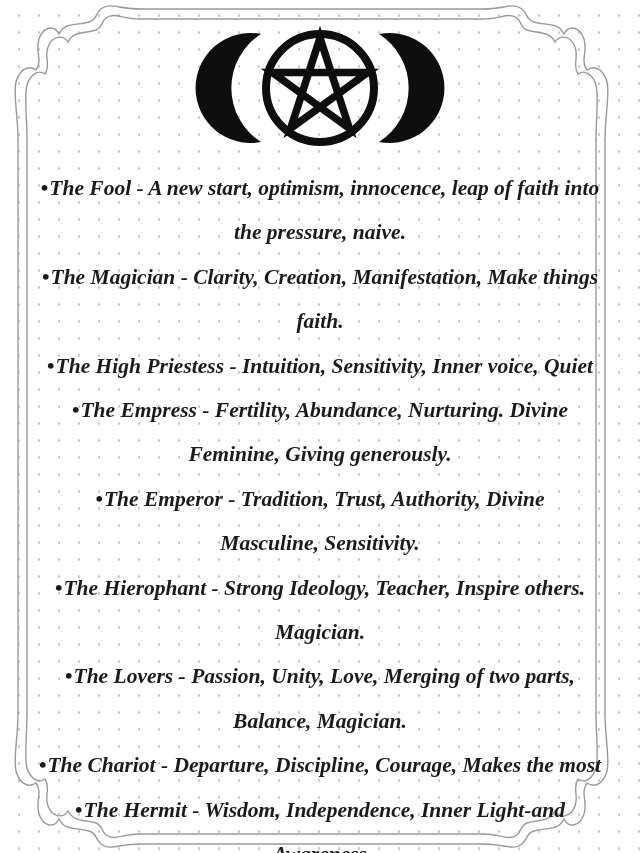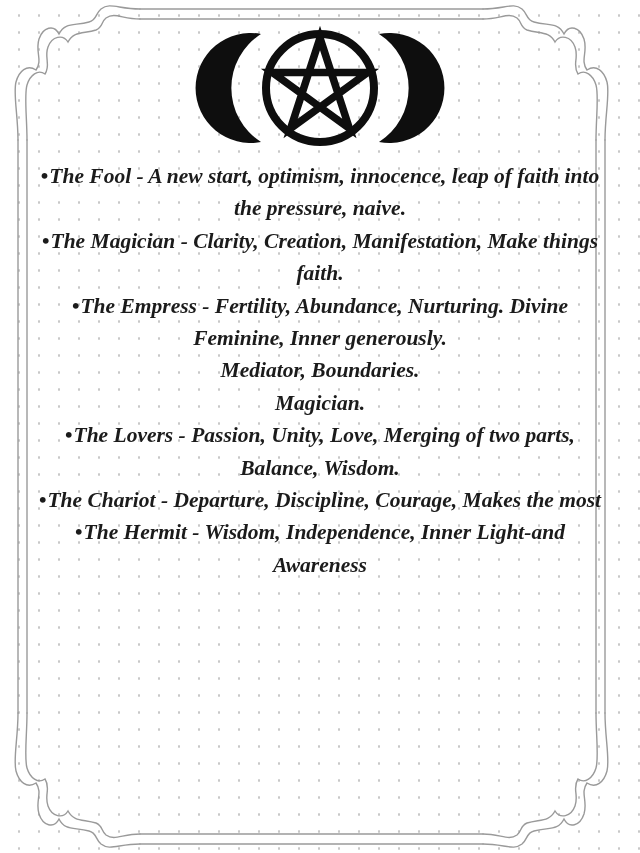--- a/index.html
+++ b/index.html
@@ -40,21 +40,21 @@
     color: var(--text, #1b1b1b);
     font-style: italic;
     font-weight: 600;
     font-size: 21.5px;
     line-height: 32.4px;
     text-align: center;
   }
   .line {
     width: max-content;
     max-width: 640px;
-    margin: 0 auto;
+    margin: 12px auto;
     white-space: nowrap;
   }
   .bullet {
     font-style: normal;
     font-weight: 700;
     margin-right: 1px;
   }
 </style>
 </head>
 <body>
@@ -92,34 +92,37 @@
   <div class="tarot-list">
       <div class="item">
         <div class="line"><span class="bullet">•</span>The Fool - A new start, optimism, innocence, leap of faith into</div>
         <div class="line">the pressure, naive.</div>
       </div>
       <div class="item">
         <div class="line"><span class="bullet">•</span>The Magician - Clarity, Creation, Manifestation, Make things</div>
         <div class="line">faith.</div>
       </div>
       <div class="item">
+        <div class="line"><span class="bullet">•</span>The High Priestess - Intuition, Sensitivity, Inner voice, Quiet</div>
       </div>
       <div class="item">
         <div class="line"><span class="bullet">•</span>The Empress - Fertility, Abundance, Nurturing. Divine</div>
-        <div class="line">Feminine, Inner generously.</div>
+        <div class="line">Feminine, Giving generously.</div>
       </div>
       <div class="item">
-        <div class="line">Mediator, Boundaries.</div>
+        <div class="line"><span class="bullet">•</span>The Emperor - Tradition, Trust, Authority, Divine</div>
+        <div class="line">Masculine, Sensitivity.</div>
       </div>
       <div class="item">
+        <div class="line"><span class="bullet">•</span>The Hierophant - Strong Ideology, Teacher, Inspire others.</div>
         <div class="line">Magician.</div>
       </div>
       <div class="item">
         <div class="line"><span class="bullet">•</span>The Lovers - Passion, Unity, Love, Merging of two parts,</div>
-        <div class="line">Balance, Wisdom.</div>
+        <div class="line">Balance, Magician.</div>
       </div>
       <div class="item">
         <div class="line"><span class="bullet">•</span>The Chariot - Departure, Discipline, Courage, Makes the most</div>
       </div>
       <div class="item">
       </div>
       <div class="item">
         <div class="line"><span class="bullet">•</span>The Hermit - Wisdom, Independence, Inner Light-and</div>
         <div class="line">Awareness</div>
       </div>

